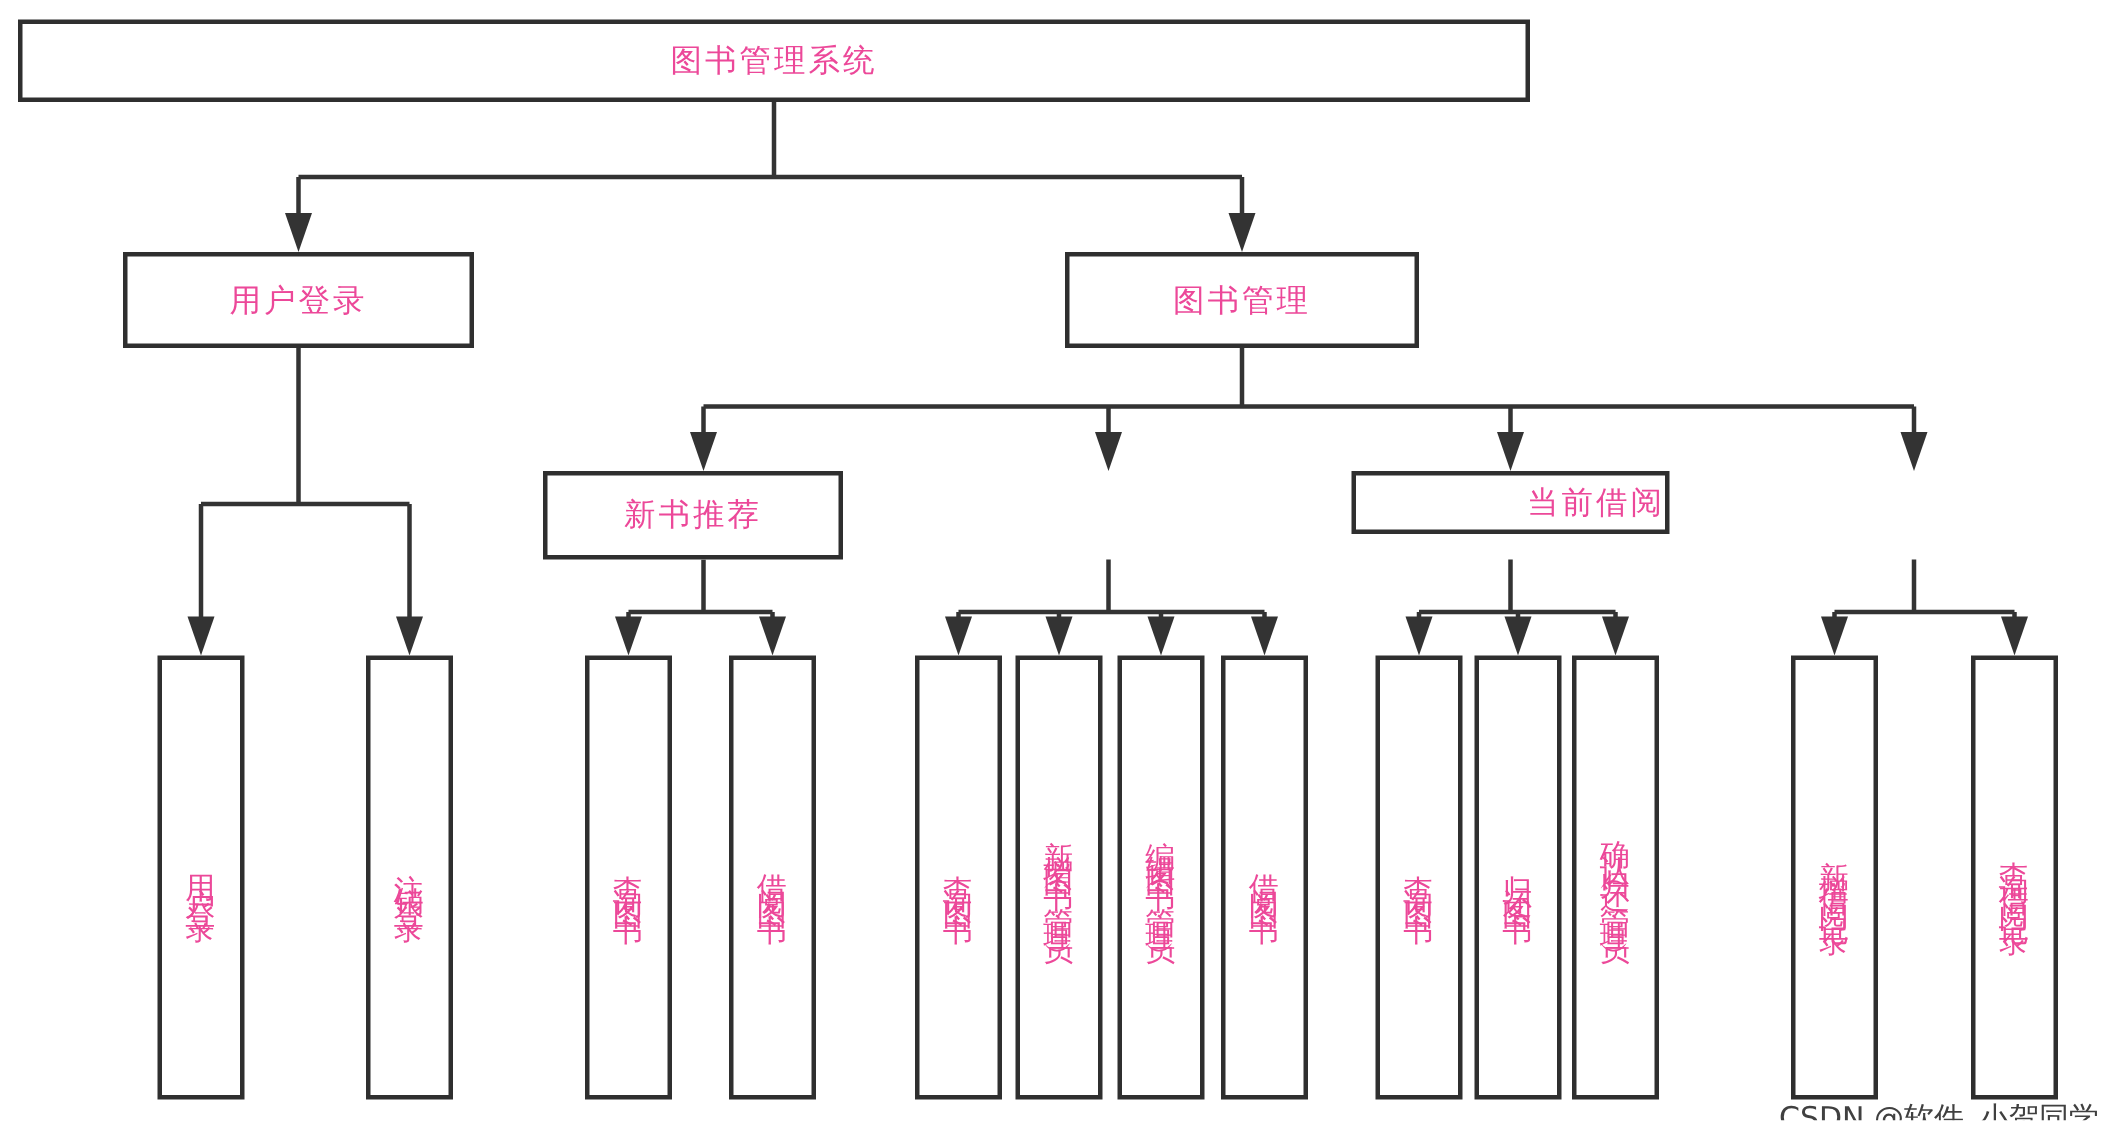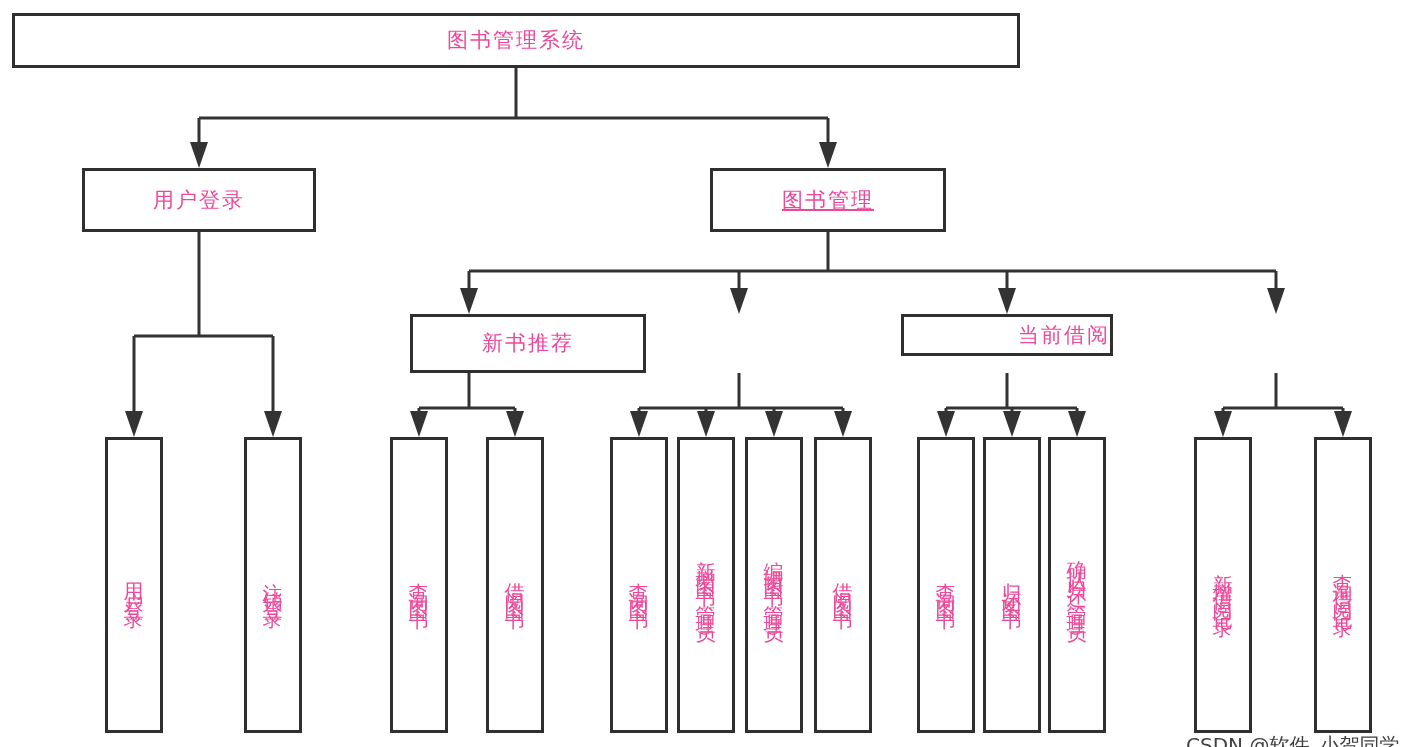--- a/index.html
+++ b/index.html
@@ -36,23 +36,23 @@
   }
   .node.vert .vtext {
     writing-mode: vertical-rl;
     letter-spacing: 9px;
     line-height: 1;
   }
   
   .n-root        { left: 12px;   top: 13px;  width: 1008px; height: 55px; }
   
   .n-login       { left: 82px;   top: 168px; width: 234px;  height: 64px; }
-  .n-mgmt        { left: 710px;  top: 168px; width: 236px;  height: 64px; text-decoration: underline; }
+  .n-mgmt        { left: 710px;  top: 168px; width: 236px;  height: 64px; }
   
-  .n-newrec      { left: 362px;  top: 314px; width: 236px;  height: 59px; margin-left: 48px; }
+  .n-newrec      { left: 362px;  top: 314px; width: 200px;  height: 59px; }
   .n-borrow      { left: 628px;  top: 314px; width: 222px;  height: 59px; }
   .n-current     { left: 901px;  top: 314px; width: 212px;  height: 42px; justify-content: flex-end; }
   .n-record      { left: 1168px; top: 314px; width: 217px;  height: 59px; }
   
   .leaf          { width: 58px;  top: 437px; height: 296px; }
   .n-g1c1 { left: 105px; }  .n-g1c2 { left: 244px; }
   .n-g2c1 { left: 390px; }  .n-g2c2 { left: 486px; }
   .n-g3c1 { left: 610px; }  .n-g3c2 { left: 677px; }
   .n-g3c3 { left: 745px; }  .n-g3c4 { left: 814px; }
   .n-g4c1 { left: 917px; }  .n-g4c2 { left: 983px; }

